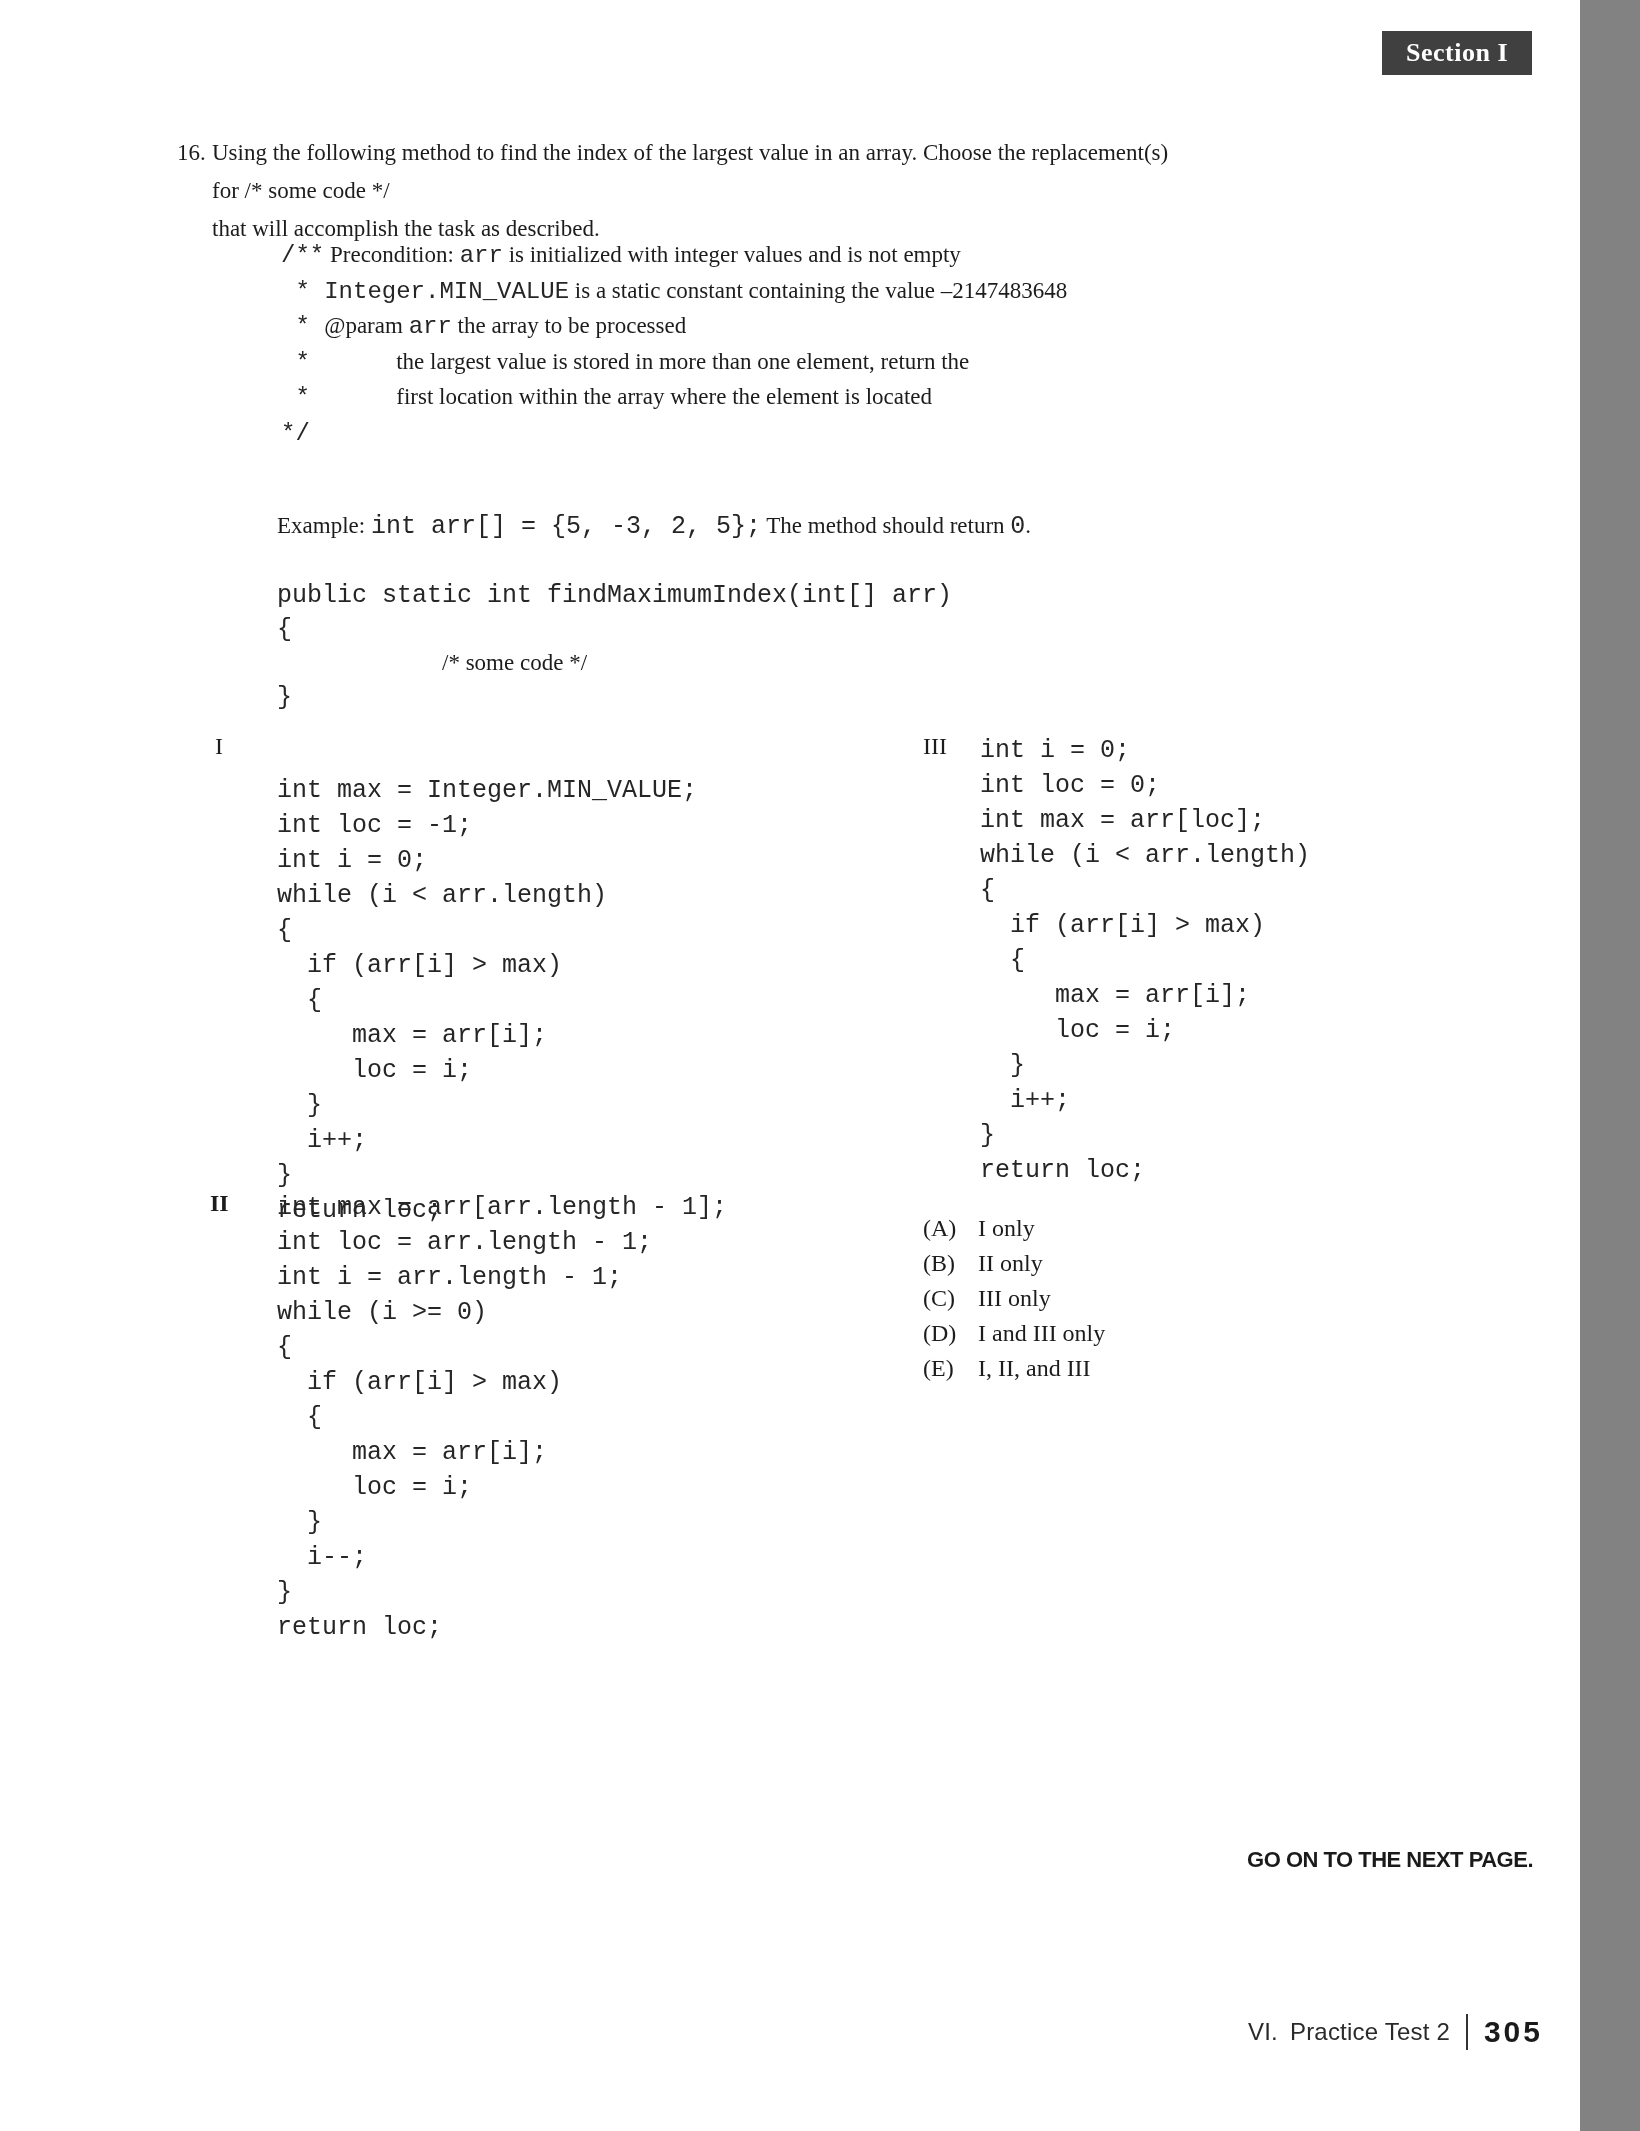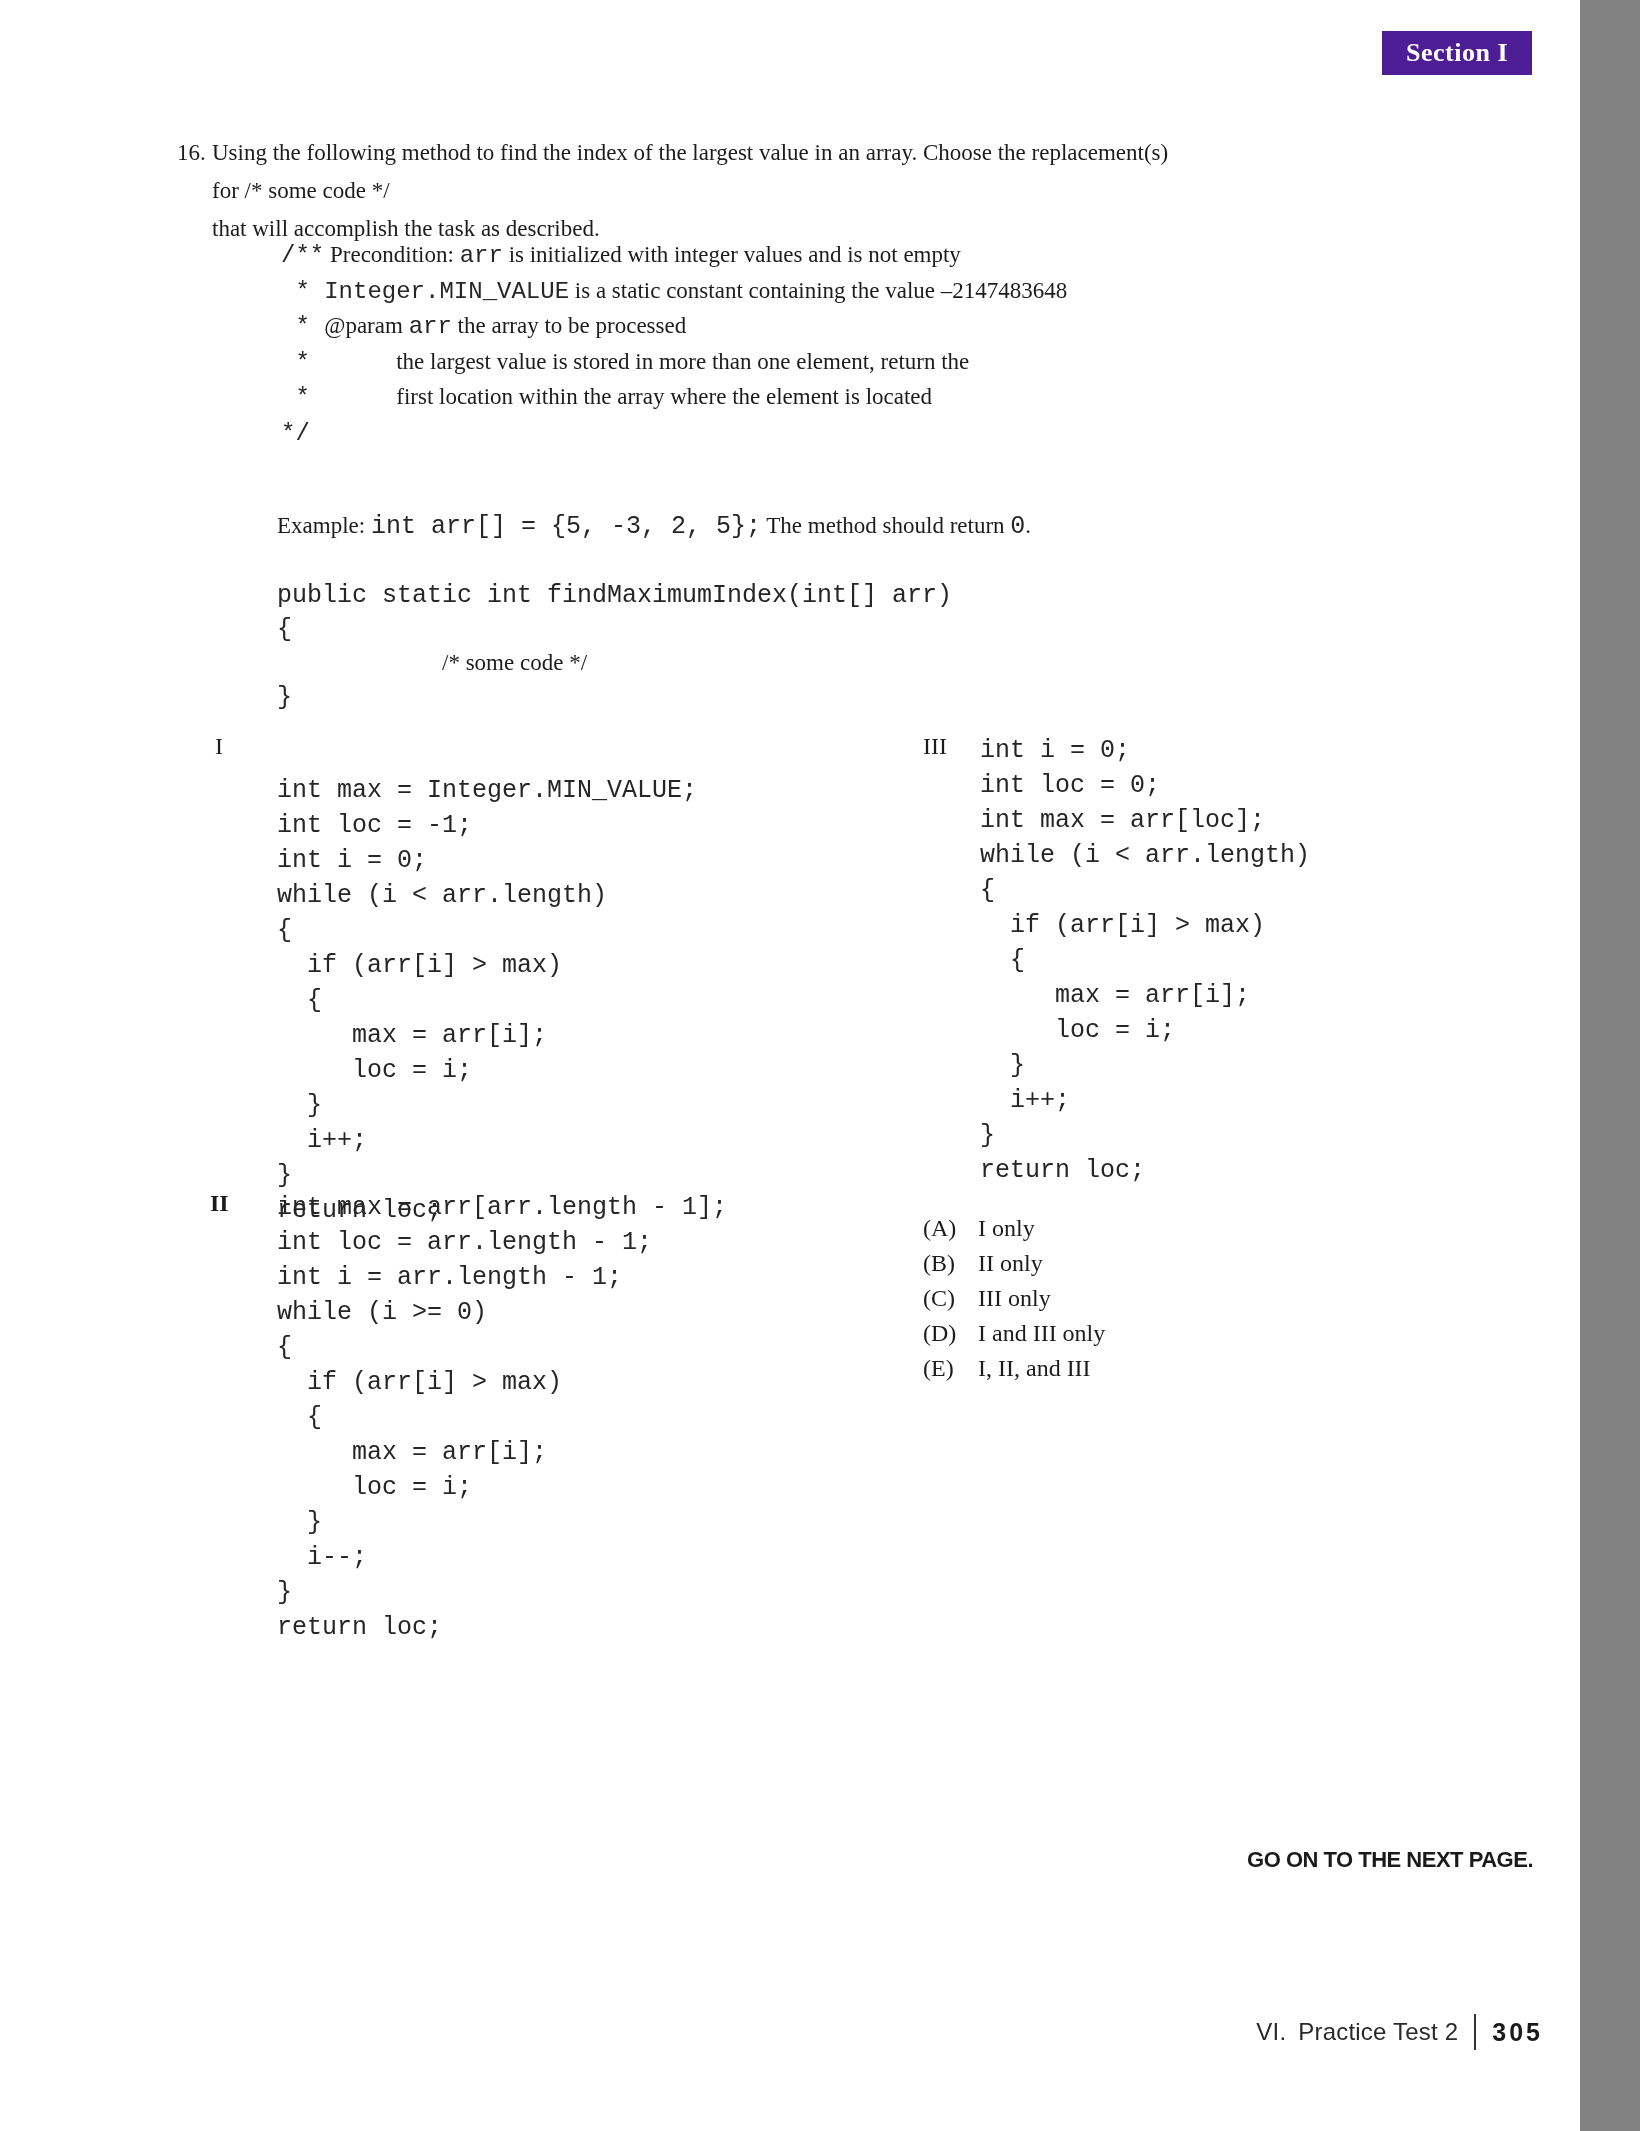--- a/index.html
+++ b/index.html
@@ -5,21 +5,21 @@
   html,body{margin:0;padding:0;}
   body{
     width:1640px;height:2131px;position:relative;overflow:hidden;
     background:#ffffff;color:#1c1c1c;
     font-family:"Liberation Serif", serif;
   }
   .abs{position:absolute;}
   
   .edge-strip{left:1580px;top:0;width:60px;height:2131px;background:#828282;}
   
-  .badge{left:1382px;top:31px;width:150px;height:44px;background:#4c1d95;
+  .badge{left:1382px;top:31px;width:150px;height:44px;background:#404040;
          display:flex;align-items:center;justify-content:center;}
   .badge span{color:#ffffff;font-weight:bold;font-size:26px;letter-spacing:0.5px;}
   
   .question{left:177px;top:134px;width:1000px;display:flex;font-size:23px;line-height:38px;}
   .qnum{width:35px;flex:0 0 35px;}
   .qtext{flex:1;}
   .qtext .bl{white-space:pre-wrap;}
   
   .runs{font-size:23px;}
   .runs .rl{white-space:pre;}
@@ -46,21 +46,21 @@
   .choice-row{display:flex;height:35px;align-items:baseline;line-height:35px;}
   .choice-label{width:55px;flex:0 0 55px;}
   
   .go-on{right:107px;top:1847px;font-family:"Liberation Sans",sans-serif;
          font-weight:bold;font-size:22px;letter-spacing:-0.5px;color:#1a1a1a;}
   
   .footer{right:97px;top:2014px;display:flex;align-items:center;
           font-family:"Liberation Sans",sans-serif;color:#2a2a2a;}
   .footer .part{font-size:24px;letter-spacing:0.2px;}
   .footer .sep{width:2px;height:36px;background:#333333;margin:0 16px;}
-  .footer .pg{font-size:25px;font-weight:bold;letter-spacing:3px;color:#1a1a1a;}
+  .footer .pg{font-size:30px;font-weight:bold;letter-spacing:3px;color:#1a1a1a;}
 </style>
 </head>
 <body>
 
 <div class="abs edge-strip"></div>
 
 <div class="abs badge">
   <span>Section I</span>
 </div>
 

